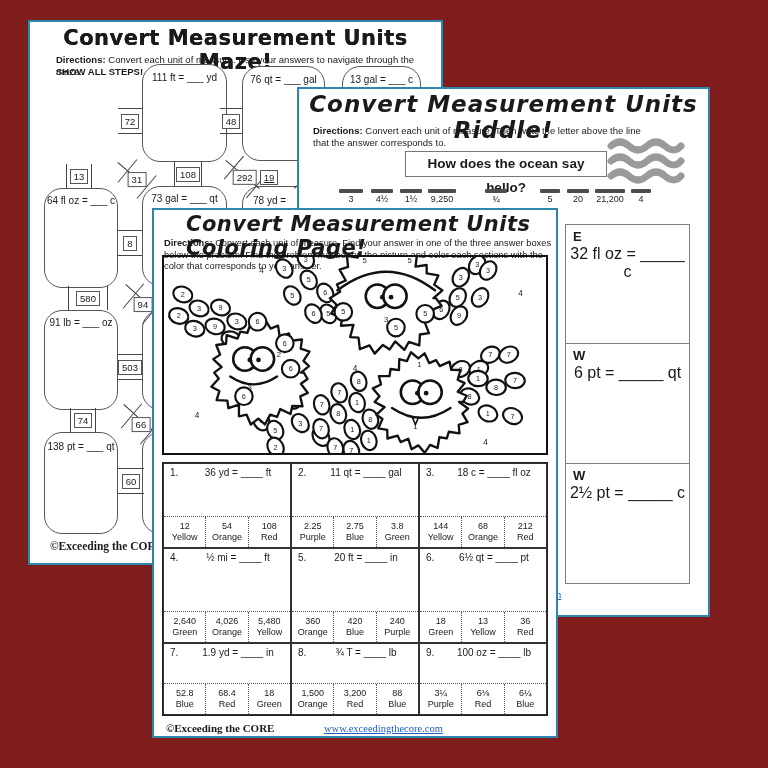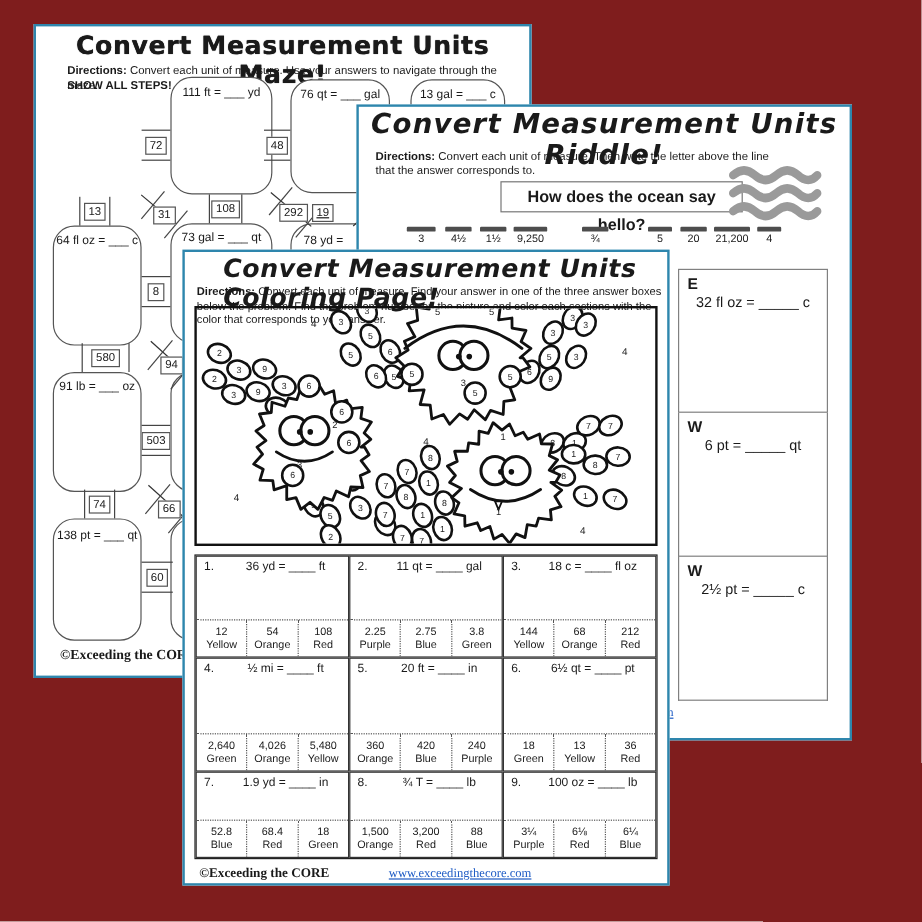--- a/index.html
+++ b/index.html
@@ -37,30 +37,30 @@
   .xl{position:absolute;border-top:1.4px solid #333;transform-origin:0 0;}
   .mz-foot{position:absolute;left:20px;top:518px;font-family:"Liberation Serif",serif;
            font-weight:bold;font-size:11.5px;}
 
   
   .page.riddle{left:297px;top:87px;width:413px;height:530px;z-index:2;}
   .rd-title{position:absolute;left:0;right:0;top:2px;text-align:center;font-size:23px;font-weight:bold;
             font-style:italic;font-family:"DejaVu Sans",sans-serif;letter-spacing:1px;}
   .rd-dir{position:absolute;left:14px;top:36px;width:330px;font-size:9.5px;line-height:1.3;}
   .rd-qbox{position:absolute;left:106px;top:62px;width:200px;height:24px;border:1.5px solid #777;
-           text-align:center;font-weight:bold;font-size:13.5px;line-height:24px;margin-left:12px;}
+           text-align:center;font-weight:bold;font-size:13.5px;line-height:24px;}
   .rd-waves{position:absolute;left:308px;top:48px;width:78px;height:48px;}
   .blk{position:absolute;top:100px;text-align:center;}
   .blk i{display:block;height:3.5px;background:#4d4d4d;border-radius:1px;}
   .blk em{font-style:normal;font-size:9px;display:block;margin-top:1px;}
   .rcells{position:absolute;left:266px;top:135px;width:125px;}
   .rcell{position:relative;height:120px;border:1px solid #808080;border-top:none;box-sizing:border-box;}
   .rcell:first-child{border-top:1px solid #808080;}
   .rletter{position:absolute;left:7px;top:4px;font-weight:bold;font-size:13px;}
-  .rprob{position:absolute;left:0;right:0;top:20px;text-align:center;font-size:12px;}
+  .rprob{position:absolute;left:0;right:0;top:20px;text-align:center;font-size:16px;}
   .rd-com{position:absolute;left:245px;top:500px;font-size:10px;color:#1f5cc5;text-decoration:underline;
           font-family:"Liberation Serif",serif;}
 
   
   .page.coloring{left:152px;top:208px;width:406px;height:530px;z-index:3;}
   .cl-title{position:absolute;left:0;right:0;top:2px;text-align:left;font-size:21px;font-weight:bold;
             font-style:italic;font-family:"DejaVu Sans",sans-serif;letter-spacing:.5px;margin-left:32px;}
   .cl-dir{position:absolute;left:10px;top:28px;width:392px;font-size:9.3px;line-height:1.25;}
   .picbox{position:absolute;left:8px;top:45px;width:386px;height:200px;border:2px solid #111;box-sizing:border-box;}
   .picbox svg{display:block;width:100%;height:100%;}

